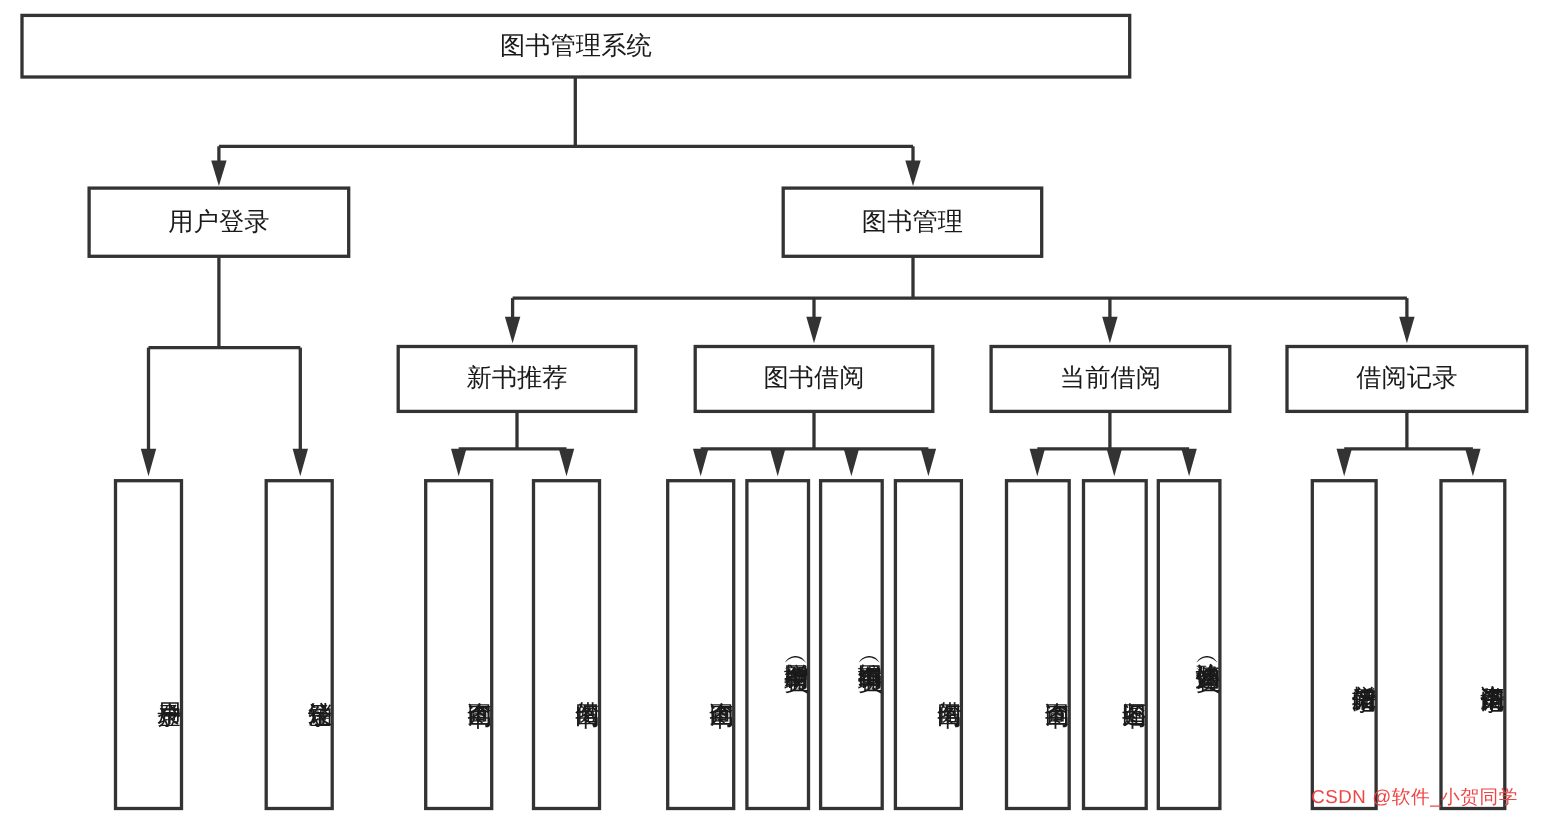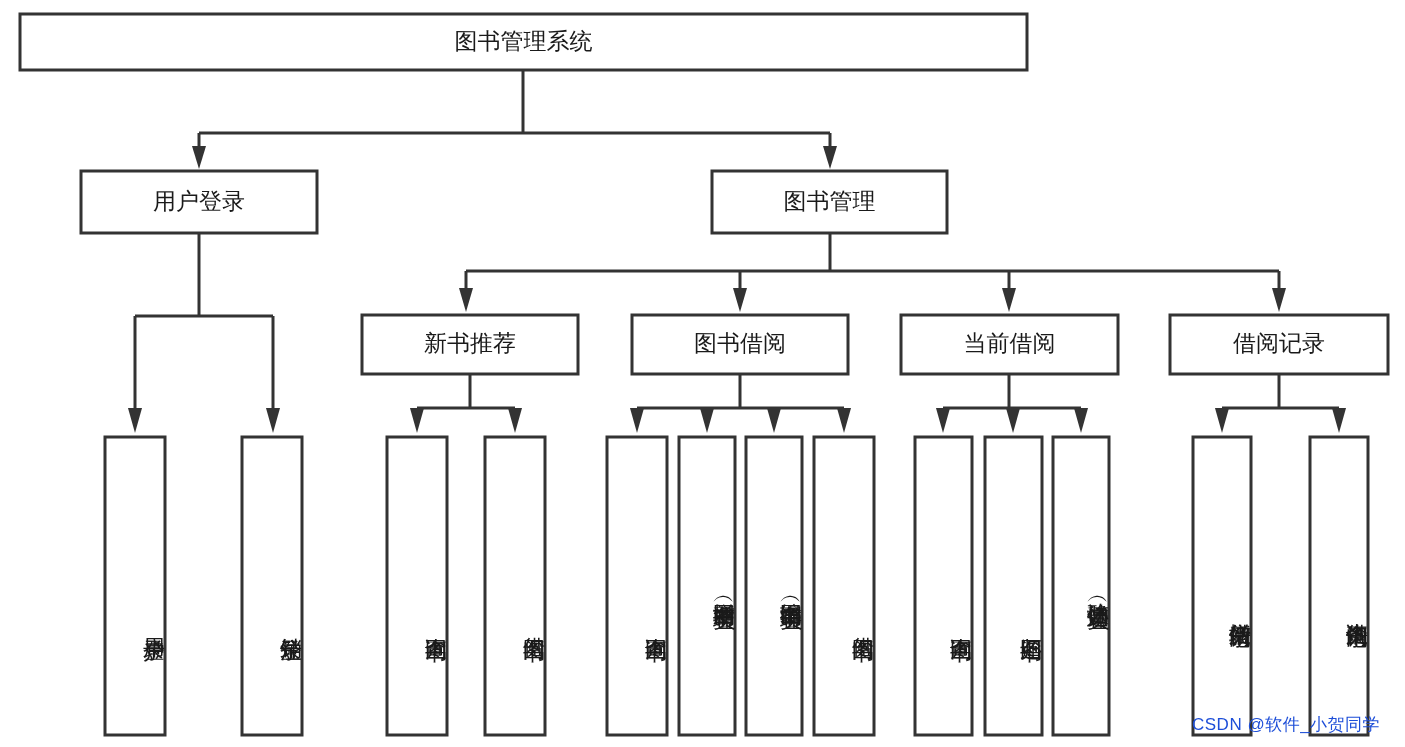--- a/index.html
+++ b/index.html
@@ -62,21 +62,21 @@
     align-items: flex-start;
     justify-content: center;
     pointer-events: none;
   }
   .watermark {
     position: absolute;
     left: 1192px;
     top: 713px;
     font-family: "Liberation Sans", "DejaVu Sans", sans-serif;
     font-size: 17px;
-    color: #1d4ed8;
+    color: #ef4444;
     white-space: nowrap;
     letter-spacing: 0.5px;
   }
 </style>
 </head>
 <body>
 
 <div id="diagram-root">
 
   <svg class="canvas" viewBox="0 0 1405 747">

